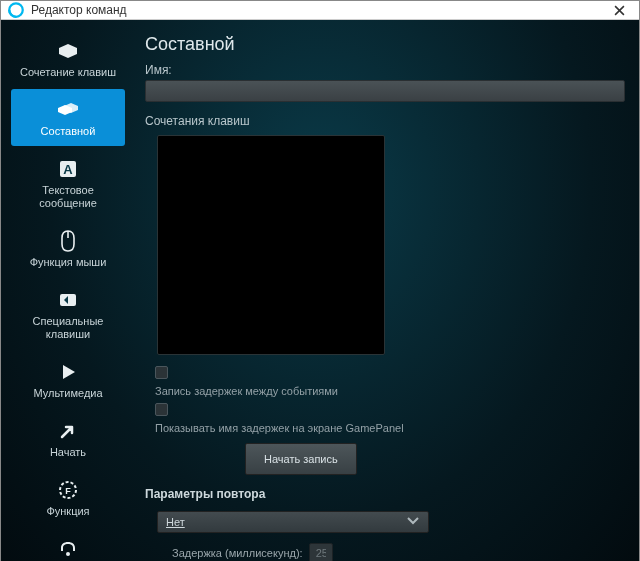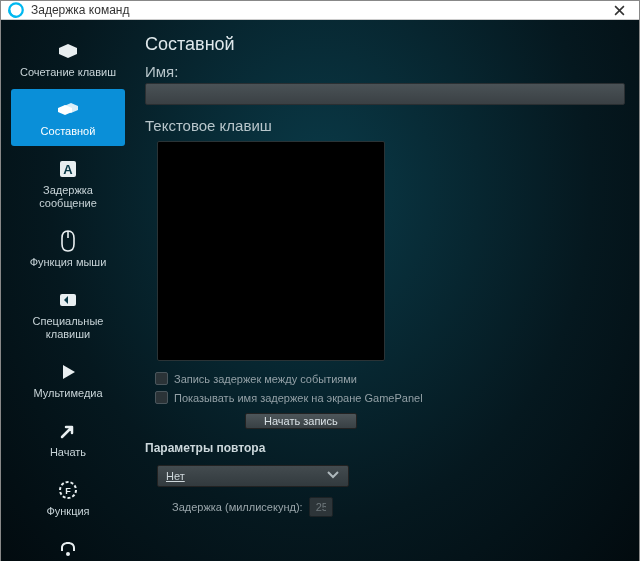--- a/index.html
+++ b/index.html
@@ -10,47 +10,47 @@
   .titlebar .title { font-size: 12px; color: #333; flex: 1; }
   .titlebar .close { width: 28px; height: 100%; display: flex; align-items: center; justify-content: center; cursor: pointer; }
   .body { flex: 1; background: radial-gradient(ellipse at 50% 30%, #0a3a48 0%, #05181f 60%, #020a0e 100%); display: flex; position: relative; }
   .sidebar { width: 128px; padding: 10px 4px 6px 10px; display: flex; flex-direction: column; gap: 0; }
   .side-item { display: flex; flex-direction: column; align-items: center; justify-content: center; padding: 10px 4px 8px 4px; color: #c8d4d8; font-size: 11px; text-align: center; cursor: pointer; border-radius: 3px; margin-bottom: 2px; }
   .side-item.active { background: #0a8fd8; color: #fff; }
   .side-item .icon { width: 22px; height: 22px; margin-bottom: 4px; display: flex; align-items: center; justify-content: center; }
   .side-item .label { line-height: 13px; }
   .main { flex: 1; padding: 14px 14px 10px 16px; display: flex; flex-direction: column; }
   .main-title { color: #dfe8eb; font-size: 18px; font-weight: 400; margin-bottom: 8px; }
-  .field-label { color: #b8c6cb; font-size: 15px; margin-bottom: 3px; }
+  .field-label { color: #b8c6cb; font-size: 12px; margin-bottom: 3px; }
   .text-input { width: 100%; height: 22px; background: linear-gradient(#4a5256, #3a4044); border: 1px solid #2a2f32; border-radius: 2px; color: #eee; padding: 2px 6px; font-size: 12px; }
   .section-gap { height: 12px; }
   .recording-box { width: 228px; height: 220px; background: #000; border: 1px solid #2a3336; border-radius: 2px; margin: 4px 0 8px 12px; }
-  .check-row { display: flex; align-items: flex-end; gap: 6px; margin: 3px 0 3px 10px; color: #93a0a6; font-size: 11px; }
+  .check-row { display: flex; align-items: flex-start; gap: 6px; margin: 3px 0 3px 10px; color: #93a0a6; font-size: 11px; flex-direction: column; }
   .checkbox { width: 13px; height: 13px; background: #2b3337; border: 1px solid #4a565c; border-radius: 2px; }
   .btn-rec-row { display: flex; justify-content: flex-start; margin: 6px 0 12px 0; padding-left: 100px; }
-  .btn-small { height: 16px; padding: 0 18px; background: linear-gradient(#4d565a, #384044); border: 1px solid #222; border-radius: 2px; color: #d8e0e4; font-size: 11px; cursor: pointer; display: flex; align-items: center; }
+  .btn-small { height: 32px; padding: 0 18px; background: linear-gradient(#4d565a, #384044); border: 1px solid #222; border-radius: 2px; color: #d8e0e4; font-size: 11px; cursor: pointer; display: flex; align-items: center; }
   .section-title { color: #cdd8dc; font-size: 12px; font-weight: 600; margin-bottom: 8px; }
-  .select { width: 192px; height: 22px; background: linear-gradient(#434b4f, #323a3e); border: 1px solid #222; border-radius: 2px; color: #cfd8dc; font-size: 11px; display: flex; align-items: center; justify-content: space-between; padding: 0 8px; cursor: pointer; margin: 2px 0 10px 12px; text-decoration: underline; }
+  .select { width: 272px; height: 22px; background: linear-gradient(#434b4f, #323a3e); border: 1px solid #222; border-radius: 2px; color: #cfd8dc; font-size: 11px; display: flex; align-items: center; justify-content: space-between; padding: 0 8px; cursor: pointer; margin: 2px 0 10px 12px; text-decoration: underline; }
   .select .chev { color: #aeb8bc; }
   .delay-row { display: flex; align-items: center; gap: 6px; margin-left: 27px; color: #9aa6ab; font-size: 11px; }
   .delay-input { width: 24px; height: 20px; background: #2d3539; border: 1px solid #1c2225; border-radius: 2px; color: #6e787c; font-size: 11px; padding: 0 6px; }
 </style>
 </head>
 <body>
 
 <div class="window">
 
   <div class="titlebar">
     <span class="logo">
       <svg viewBox="0 0 24 24" width="18" height="18">
           <circle cx="12" cy="12" r="9" fill="none" stroke="#00b8f0" stroke-width="3"></circle>
           <path d="M3 12 A9 9 0 0 0 12 21" fill="none" stroke="#00b8f0" stroke-width="3"></path>
         </svg>
     </span>
-    <span class="title">Задержка команд</span>
+    <span class="title">Редактор команд</span>
     <div class="close">
       <svg width="11" height="11" viewBox="0 0 10 10">
           <path d="M1 1 L9 9 M9 1 L1 9" stroke="#333" stroke-width="1.4"></path>
         </svg>
     </div>
   </div>
 
   <div class="body">
 
     <div class="sidebar">
@@ -74,21 +74,21 @@
         <span class="label">Составной</span>
       </div>
 
       <div class="side-item">
         <span class="icon">
           <svg width="20" height="20" viewBox="0 0 20 20">
               <rect x="2" y="2" width="16" height="16" rx="2" fill="#e8eef0"></rect>
               <text x="10" y="15" text-anchor="middle" font-size="13" font-weight="700" fill="#0a3a48">A</text>
             </svg>
         </span>
-        <span class="label">Задержка сообщение</span>
+        <span class="label">Текстовое сообщение</span>
       </div>
 
       <div class="side-item">
         <span class="icon">
           <svg width="16" height="22" viewBox="0 0 16 22">
               <path d="M8 1 C4 1 2 4 2 8 L2 14 C2 18 4 21 8 21 C12 21 14 18 14 14 L14 8 C14 4 12 1 8 1 Z M8 1 L8 8" fill="none" stroke="#e8eef0" stroke-width="1.6"></path>
             </svg>
         </span>
         <span class="label">Функция мыши</span>
       </div>
@@ -144,21 +144,21 @@
     </div>
 
     <div class="main">
       <div class="main-title">Составной</div>
 
       <div class="field-label">Имя:</div>
       <input class="text-input" value="" style="">
 
       <div class="section-gap"></div>
 
-      <div class="field-label">Текстовое клавиш</div>
+      <div class="field-label">Сочетания клавиш</div>
       <div class="recording-box"></div>
 
       <div class="check-row">
         <span class="checkbox"></span>
         <span>Запись задержек между событиями</span>
       </div>
       <div class="check-row">
         <span class="checkbox"></span>
         <span>Показывать имя задержек на экране GamePanel</span>
       </div>

